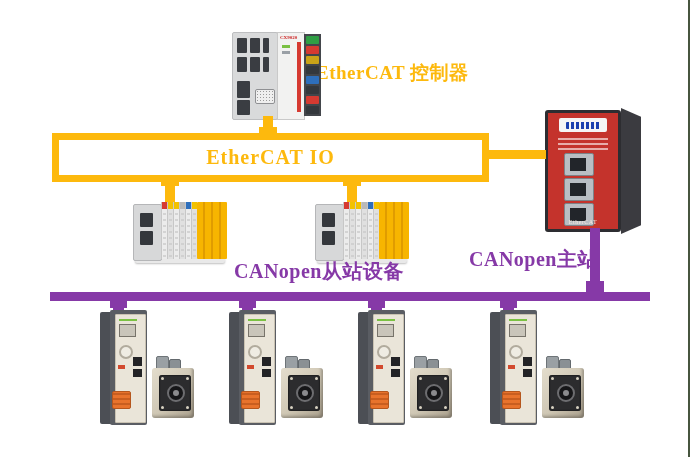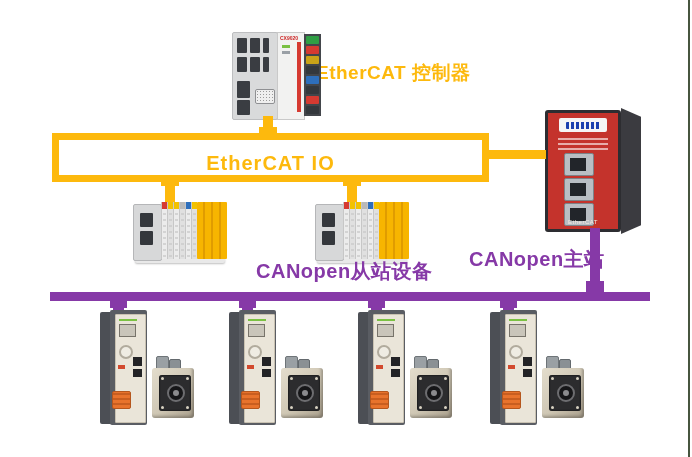--- a/index.html
+++ b/index.html
@@ -1,30 +1,30 @@
 <!DOCTYPE html>
 <html><head>
 <meta charset="utf-8">
 <style>
   html,body{margin:0;padding:0;background:#fff;}
   #stage{position:relative;width:692px;height:457px;background:#ffffff;overflow:hidden;
          font-family:"Liberation Sans",sans-serif;}
-  .abs{position:absolute;}
+  .abs{position:absolute;font-family:Liberation Serif, serif;}
 
   
   .lbl-yellow{color:#FDB90D;font-size:19px;font-weight:600;letter-spacing:.5px;white-space:nowrap;}
   .lbl-purple{color:#8639A7;font-size:20px;font-weight:600;letter-spacing:.5px;white-space:nowrap;}
   .lbl-model{color:#111;font-size:21px;font-family:"DejaVu Sans Mono","Liberation Mono",monospace;
              font-weight:700;letter-spacing:1px;white-space:nowrap;}
 
   
   .ec-box{left:52px;top:133px;width:423px;height:35px;border:7px solid #FDB90D;background:#fff;
           display:flex;align-items:flex-end;justify-content:center;}
   .ec-box span{color:#FDB90D;font-size:20px;font-weight:600;letter-spacing:1px;line-height:1;
-               padding-bottom:2px;text-align:center;}
+               padding-bottom:8px;text-align:center;}
   .y{background:#FDB90D;}
   .p{background:#8639A7;}
 
   
   .gw{left:545px;top:106px;width:96px;height:129px;}
   .gw-side{position:absolute;left:76px;top:2px;width:20px;height:126px;background:#3b3b40;
            clip-path:polygon(0 0,100% 7%,100% 93%,0 100%);}
   .gw-front{position:absolute;left:0;top:4px;width:76px;height:122px;background:#c4332c;
             border:3px solid #2d2d31;border-radius:3px;box-sizing:border-box;}
   .gw-label{position:absolute;left:11px;top:5px;width:48px;height:14px;background:#f5f5f5;
@@ -241,21 +241,21 @@
           <div class="slice-dots"></div>
         </div>
       <div class="slice">
           <div class="cap" style="background:#f2c200;"></div>
           <div class="slice-dots"></div>
         </div>
     </div>
     <div class="iom-yellow"></div>
   </div>
 
-  <div class="abs lbl-purple" style="left:234px;top:258px;margin-left:22px;">CANopen从站设备</div>
+  <div class="abs lbl-purple" style="left:234px;top:258px;">CANopen从站设备</div>
   <div class="abs lbl-purple" style="left:469px;top:246px;">CANopen主站</div>
 
   <div class="abs p" style="left:590px;top:228px;width:10px;height:64px;"></div>
   <div class="abs p" style="left:586px;top:281px;width:18px;height:11px;"></div>
   <div class="abs p" style="left:50px;top:292px;width:600px;height:9px;"></div>
 
   <div class="abs p" style="left:110px;top:301px;width:17px;height:7px;"></div>
   <div class="abs p" style="left:113px;top:301px;width:11px;height:17px;"></div>
   <div class="abs p" style="left:239px;top:301px;width:17px;height:7px;"></div>
   <div class="abs p" style="left:242px;top:301px;width:11px;height:17px;"></div>

